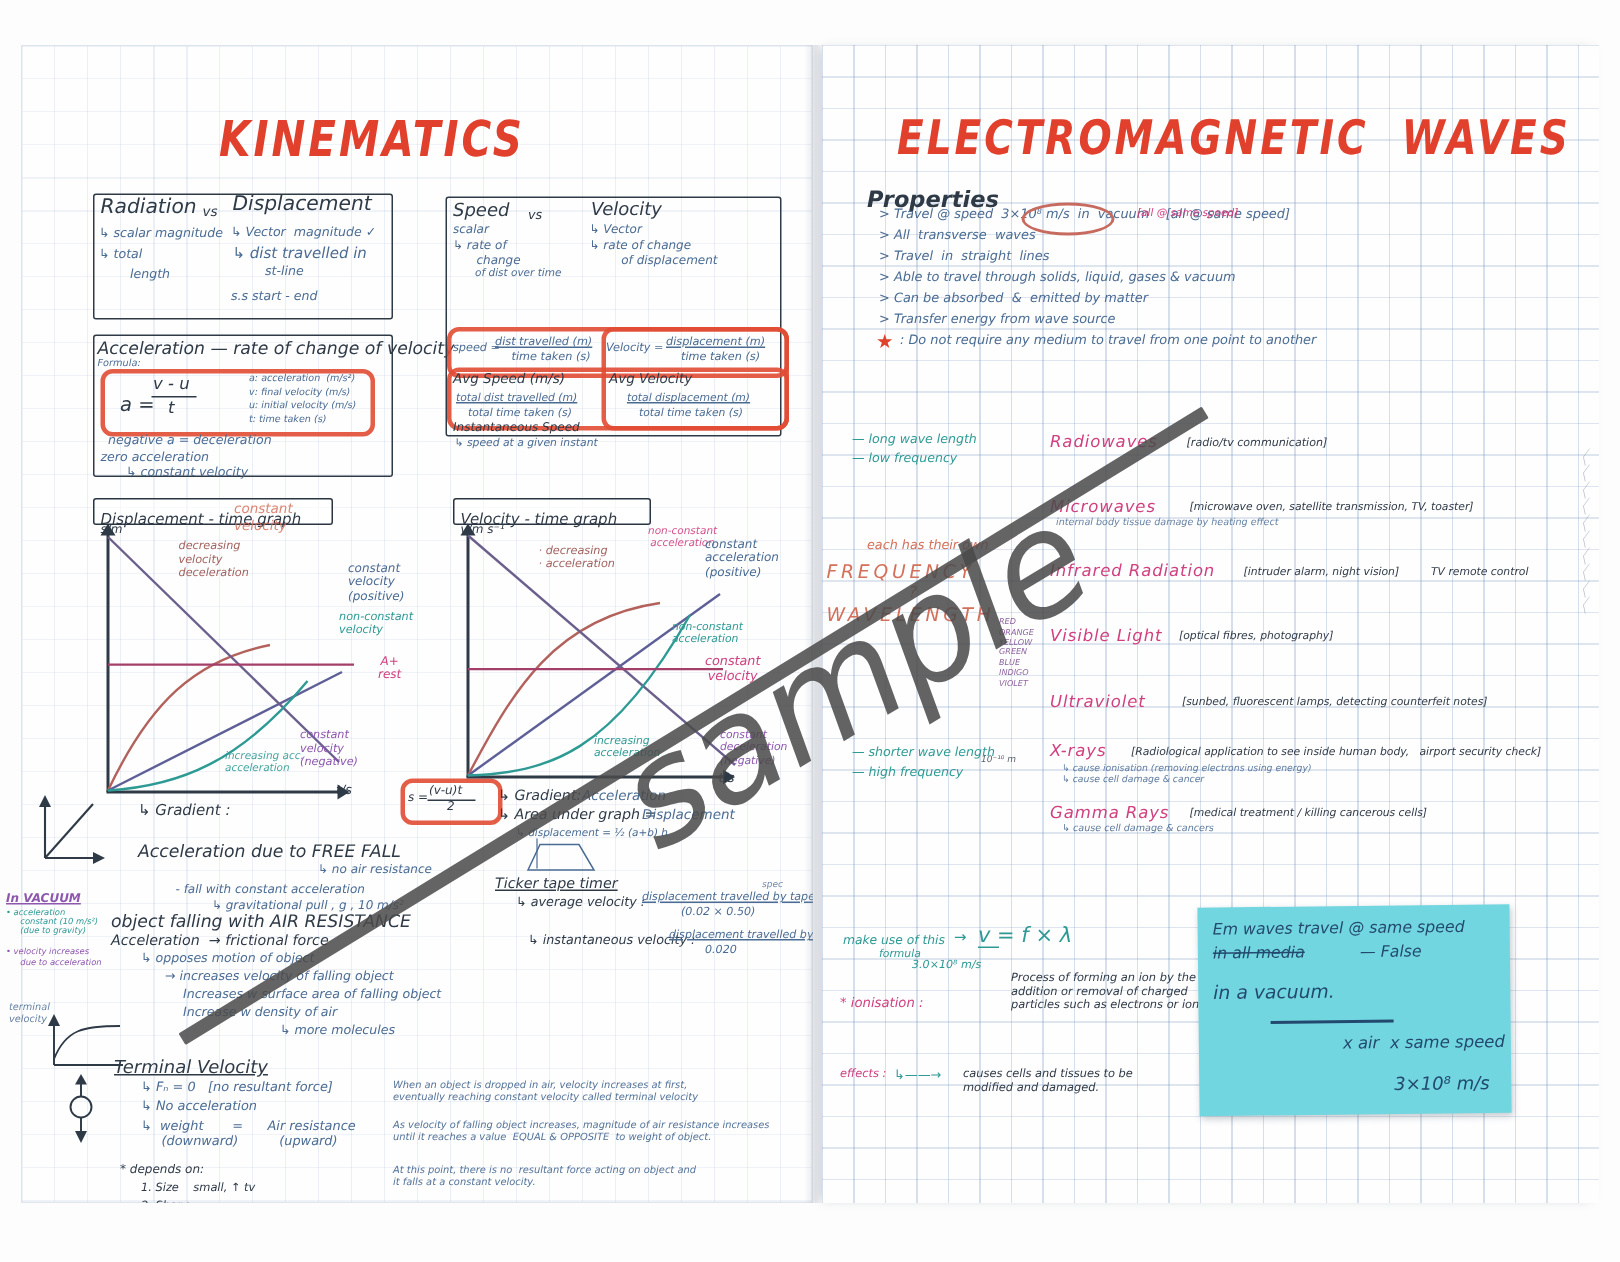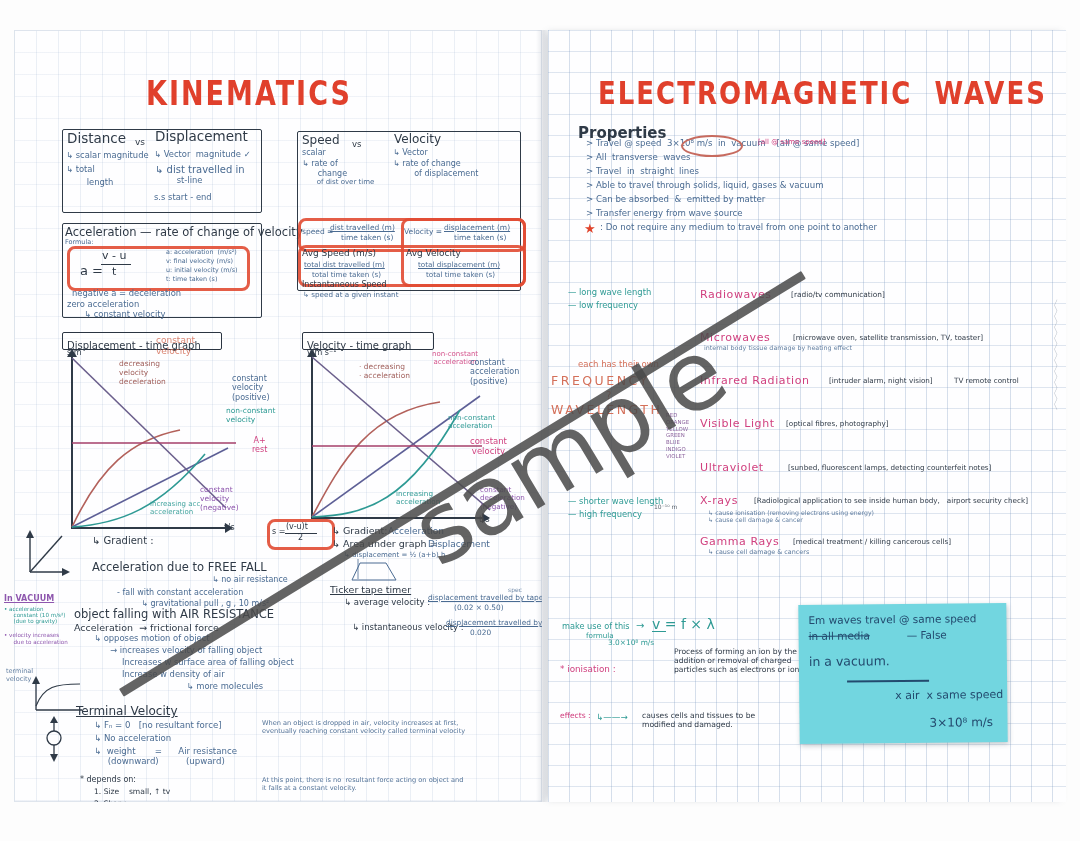--- a/index.html
+++ b/index.html
@@ -8,20 +8,21 @@
     width:1080px;height:841px;overflow:hidden;
     background:#ffffff;
     font-family:"DejaVu Sans", sans-serif;
     position:relative;
   }
   
   #scan{
     position:absolute;left:0;top:0;width:1080px;height:841px;
     background:#fdfdfd;
     overflow:hidden;
+    font-style:italic;
   }
   
   .page{
     position:absolute;top:30px;height:772px;
     background:#fefeff;
     overflow:hidden;
   }
   #page-left{ left:14px; width:528px;
     background-image:
       repeating-linear-gradient(to right, rgba(140,165,200,.17) 0 1px, transparent 1px 22px),
@@ -122,21 +123,21 @@
 </head>
 <body>
 
 <div id="scan">
 
   <div class="page" id="page-left">
 
     <div class="t title" style="left:132px;top:48px;">KINEMATICS</div>
 
     <div class="inkbox" style="left:48px;top:99px;width:198px;height:82px;"></div>
-    <div class="t hand" style="left:53px;top:101px;font-size:13.5px;color:#2f3a47;">Distance</div>
+    <div class="t hand" style="left:53px;top:101px;font-size:13.5px;color:#2f3a47;">Radiation</div>
     <div class="t hand" style="left:121px;top:107px;font-size:9px;color:#2f3a47;">vs</div>
     <div class="t hand" style="left:141px;top:99px;font-size:13.5px;color:#2f3a47;">Displacement</div>
     <div class="t hand blue" style="left:52px;top:121px;font-size:8.4px;">↳ scalar magnitude</div>
     <div class="t hand blue" style="left:52px;top:135px;font-size:8.4px;">↳ total</div>
     <div class="t hand blue" style="left:62px;top:148px;font-size:8.4px;">    length</div>
     <div class="t hand blue" style="left:140px;top:120px;font-size:8.4px;">↳ Vector  magnitude ✓</div>
     <div class="t hand blue" style="left:141px;top:134px;font-size:10px;">↳ dist travelled in</div>
     <div class="t hand blue" style="left:152px;top:146px;font-size:8.4px;">    st-line</div>
     <div class="t hand blue" style="left:140px;top:163px;font-size:8.4px;">s.s start - end</div>
 
@@ -299,20 +300,22 @@
     <div class="t hand blue" style="left:80px;top:690px;font-size:8.6px;">↳ Fₙ = 0   [no resultant force]</div>
     <div class="t hand blue" style="left:80px;top:703px;font-size:8.6px;">↳ No acceleration</div>
     <div class="t hand blue" style="left:80px;top:716px;font-size:8.6px;">↳  weight       =      Air resistance</div>
     <div class="t hand blue" style="left:80px;top:726px;font-size:8.6px;">     (downward)          (upward)</div>
     <div class="t hand" style="left:66px;top:745px;font-size:8px;color:#2f3a47;">* depends on:</div>
     <div class="t hand" style="left:80px;top:758px;font-size:7.6px;color:#2f3a47;">1. Size    small, ↑ tv</div>
     <div class="t hand" style="left:80px;top:770px;font-size:7.6px;color:#2f3a47;">2. Shape</div>
 
     <div class="t hand blue" style="left:248px;top:690px;font-size:6.6px;opacity:.95;">When an object is dropped in air, velocity increases at first,
 eventually reaching constant velocity called terminal velocity</div>
+    <div class="t hand blue" style="left:248px;top:717px;font-size:6.6px;opacity:.95;">As velocity of falling object increases, magnitude of air resistance increases
+until it reaches a value  EQUAL &amp; OPPOSITE  to weight of object.</div>
     <div class="t hand blue" style="left:248px;top:747px;font-size:6.6px;opacity:.95;">At this point, there is no  resultant force acting on object and
 it falls at a constant velocity.</div>
   </div>
 
   <svg width="70" height="55" style="position:absolute;left:8px;top:528px;">
     <line x1="22" y1="6" x2="22" y2="44" stroke="#2f3a47" stroke-width="1.4"></line>
     <line x1="22" y1="44" x2="58" y2="44" stroke="#2f3a47" stroke-width="1.4"></line>
     <line x1="22" y1="44" x2="54" y2="8" stroke="#2f3a47" stroke-width="1.4"></line>
     <polygon points="22,2 18,10 26,10" fill="#2f3a47"></polygon>
     <polygon points="62,44 54,40 54,48" fill="#2f3a47"></polygon>

